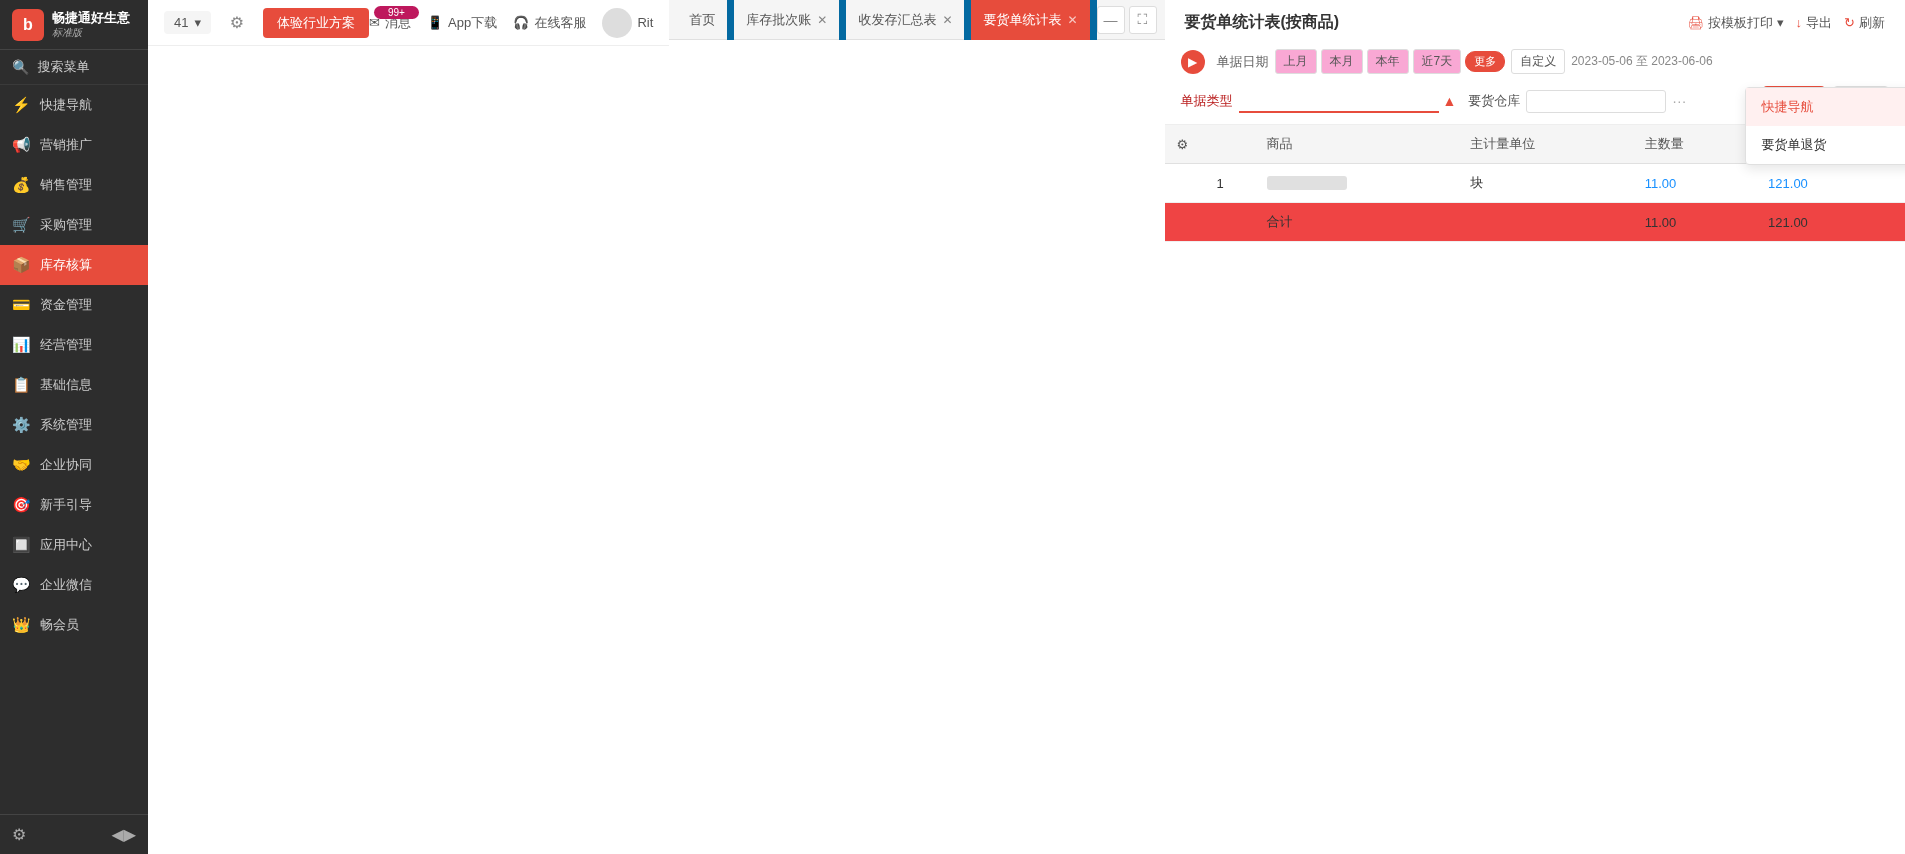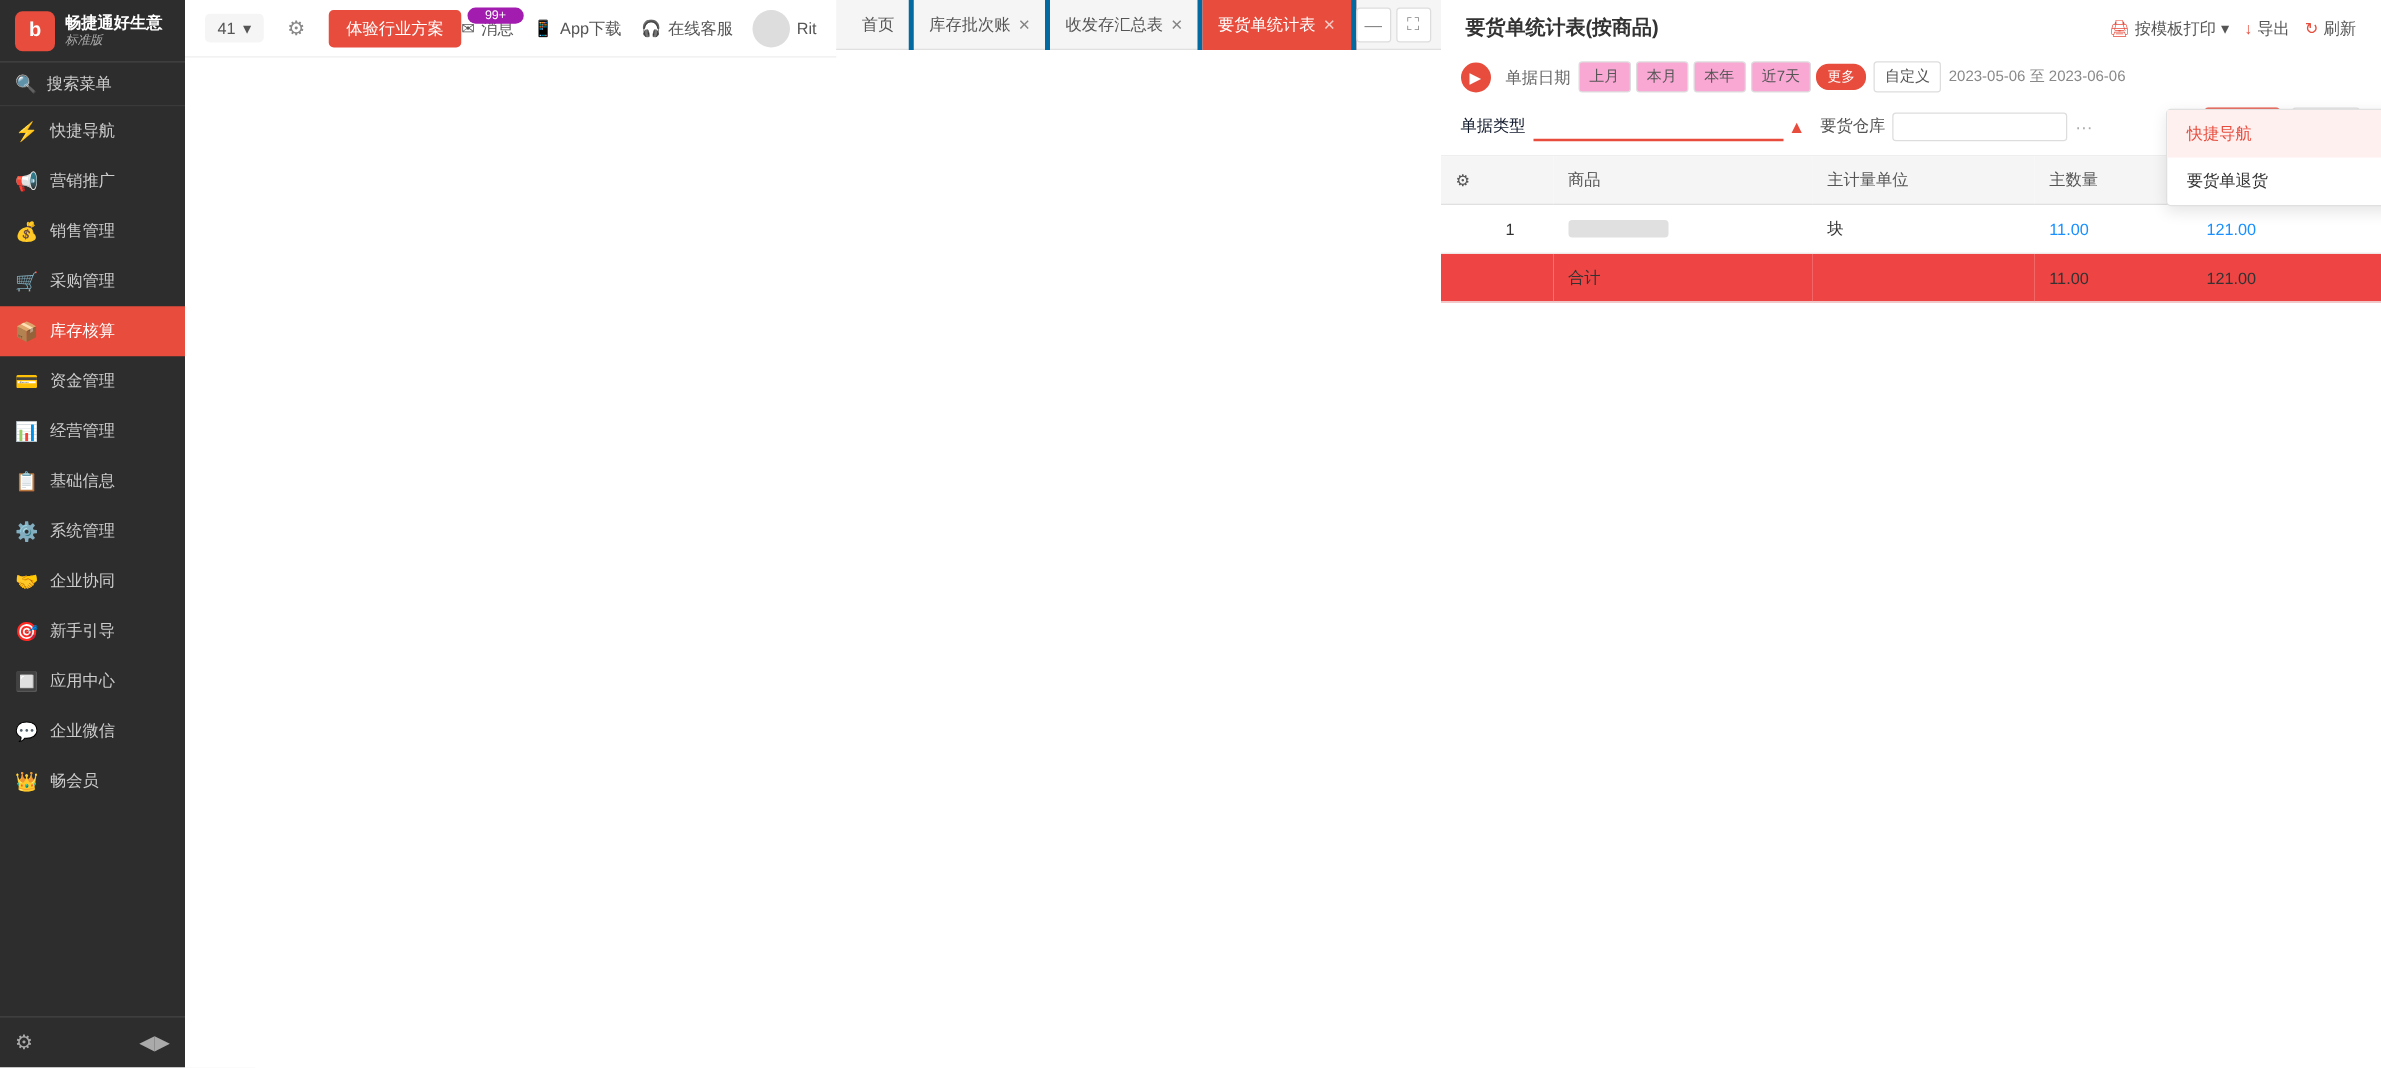--- a/index.html
+++ b/index.html
@@ -143,21 +143,21 @@
     .header-action {
       display: flex;
       align-items: center;
       gap: 5px;
       color: #555;
       cursor: pointer;
       font-size: 13px;
       position: relative;
     }
     .badge {
-      background: #a21caf;
+      background: #be185d;
       color: white;
       border-radius: 10px;
       padding: 1px 14px;
       font-size: 10px;
       position: absolute;
       top: -8px;
       right: -8px;
       margin-left: 45px;
     }
     .avatar {
@@ -178,21 +178,21 @@
       flex-shrink: 0;
     }
     .tab-item {
       display: flex;
       align-items: center;
       padding: 0 12px;
       height: 40px;
       cursor: pointer;
       font-size: 13px;
       color: #555;
-      border-right: 4px solid #0369a1;
+      border-right: 7px solid #0369a1;
       white-space: nowrap;
     }
     .tab-item.active { background: #e74c3c; color: white; }
     .tab-item .tab-close {
       margin-left: 6px;
       font-size: 12px;
       opacity: 0.7;
     }
     .tab-item.active .tab-close { color: white; }
     .tab-bar-actions {
@@ -316,21 +316,21 @@
     .date-display {
       font-size: 12px;
       color: #888;
     }
 
     .filter-type-group {
       display: flex;
       align-items: center;
       gap: 6px;
     }
-    .filter-type-label { font-size: 13px; color: #0f172a; }
+    .filter-type-label { font-size: 13px; color: #b91c1c; }
     .filter-type-select {
       position: relative;
       display: flex;
       align-items: center;
     }
     .filter-type-input {
       border: none;
       border-bottom: 2px solid #e74c3c;
       outline: none;
       padding: 3px 8px;

